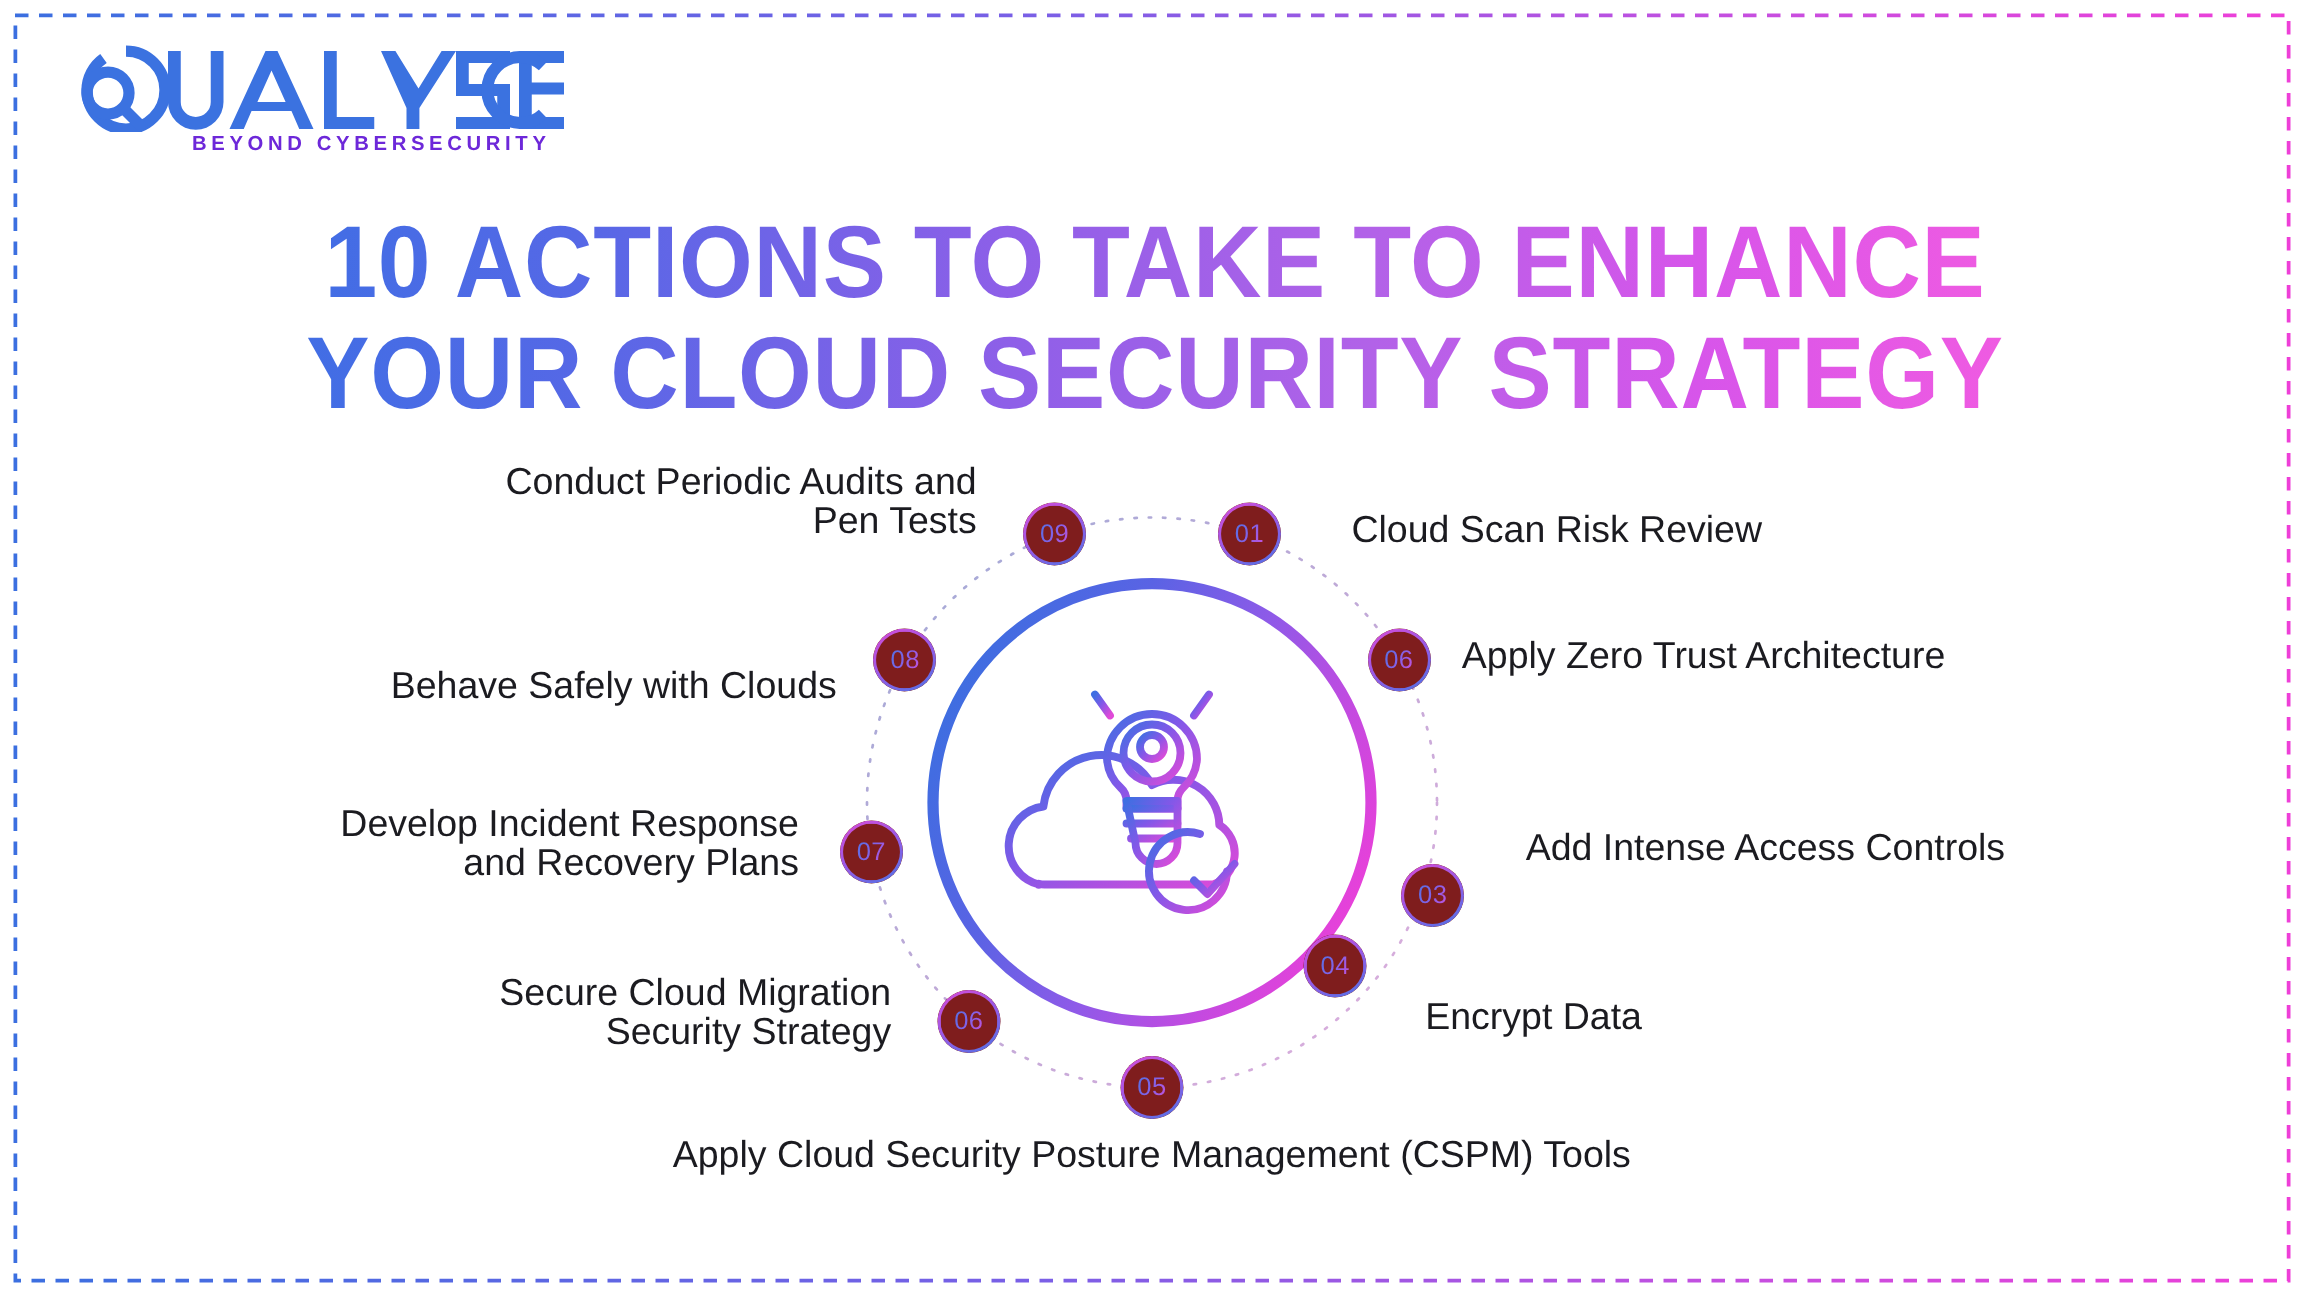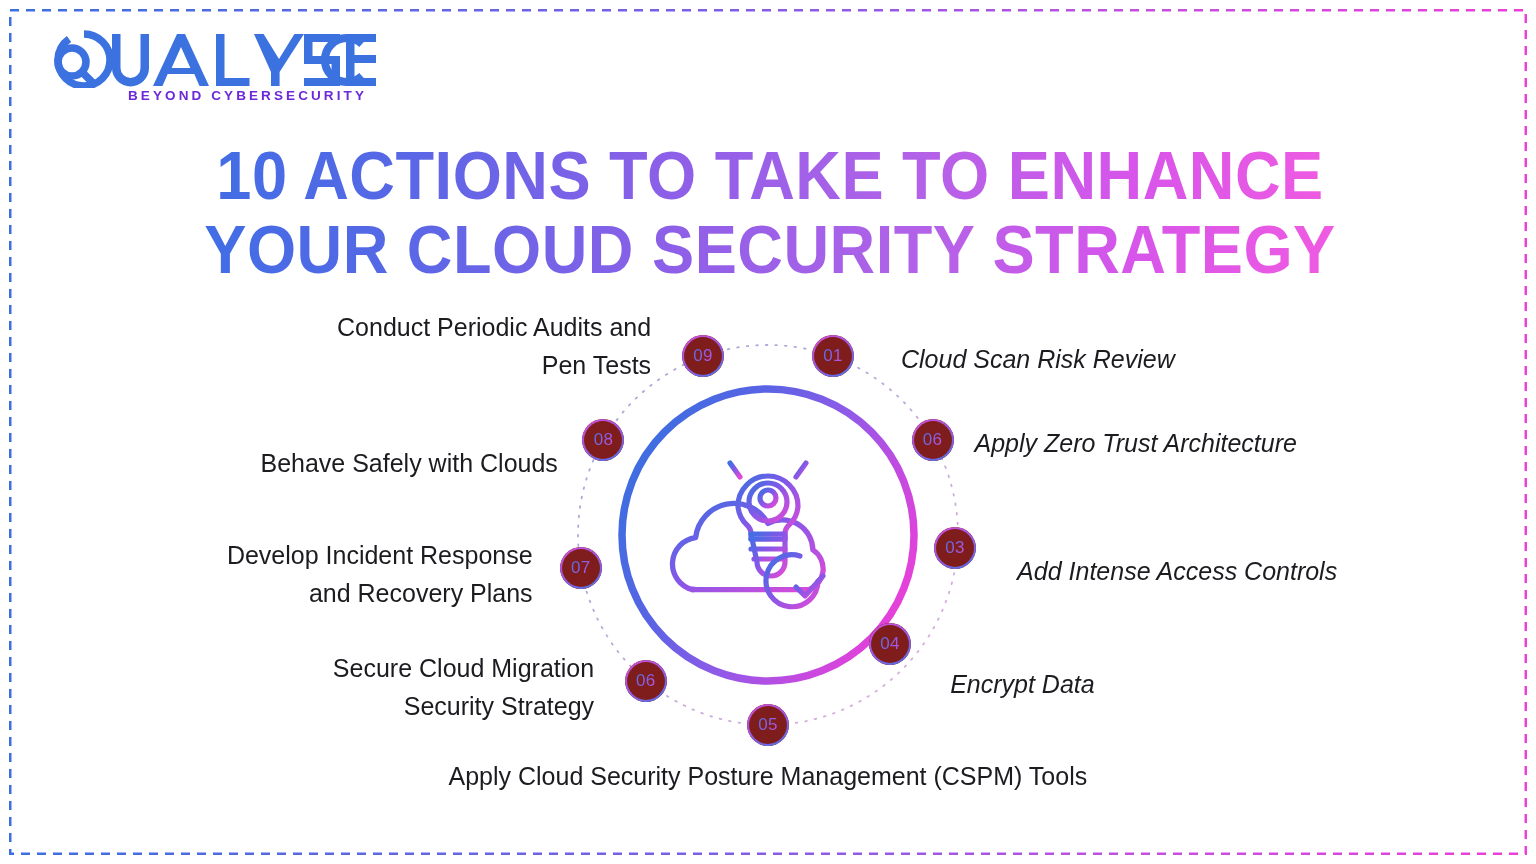--- a/index.html
+++ b/index.html
@@ -118,27 +118,27 @@
     -webkit-background-clip: text;
     background-clip: text;
     color: transparent;
     -webkit-text-fill-color: transparent;
   }
 
   
   .item-label {
     position: absolute;
     font-size: 25px;
-    line-height: 38px;
+    line-height: 26px;
     color: #1b1b20;
     font-family: "Liberation Sans", sans-serif;
     white-space: pre-line;
     z-index: 10;
   }
-  .item-label.right { text-align: center; font-style: italic; }
+  .item-label.right { text-align: center; }
   .item-label.left  { text-align: right; }
   .item-label.center{ text-align: center; }
 </style>
 </head>
 <body>
 
 <svg id="frame" viewBox="0 0 1518 846">
   <defs>
     <linearGradient id="frameGrad" x1="0" y1="0" x2="1" y2="0">
       <stop offset="0%" stop-color="#3b6fe0"></stop>
@@ -259,21 +259,21 @@
 
   <div id="badge-layer">
       <div class="badge" style="left: 832.984px; top: 356.458px;">
         <span class="ring"></span>
         <span class="num">01</span>
       </div>
       <div class="badge" style="left: 932.545px; top: 440px;">
         <span class="ring"></span>
         <span class="num">06</span>
       </div>
-      <div class="badge" style="left: 955.113px; top: 548px;">
+      <div class="badge" style="left: 955.113px; top: 597px;">
         <span class="ring"></span>
         <span class="num">03</span>
       </div>
       <div class="badge" style="left: 890.13px; top: 644px;">
         <span class="ring"></span>
         <span class="num">04</span>
       </div>
       <div class="badge" style="left: 768px; top: 725px;">
         <span class="ring"></span>
         <span class="num">05</span>

